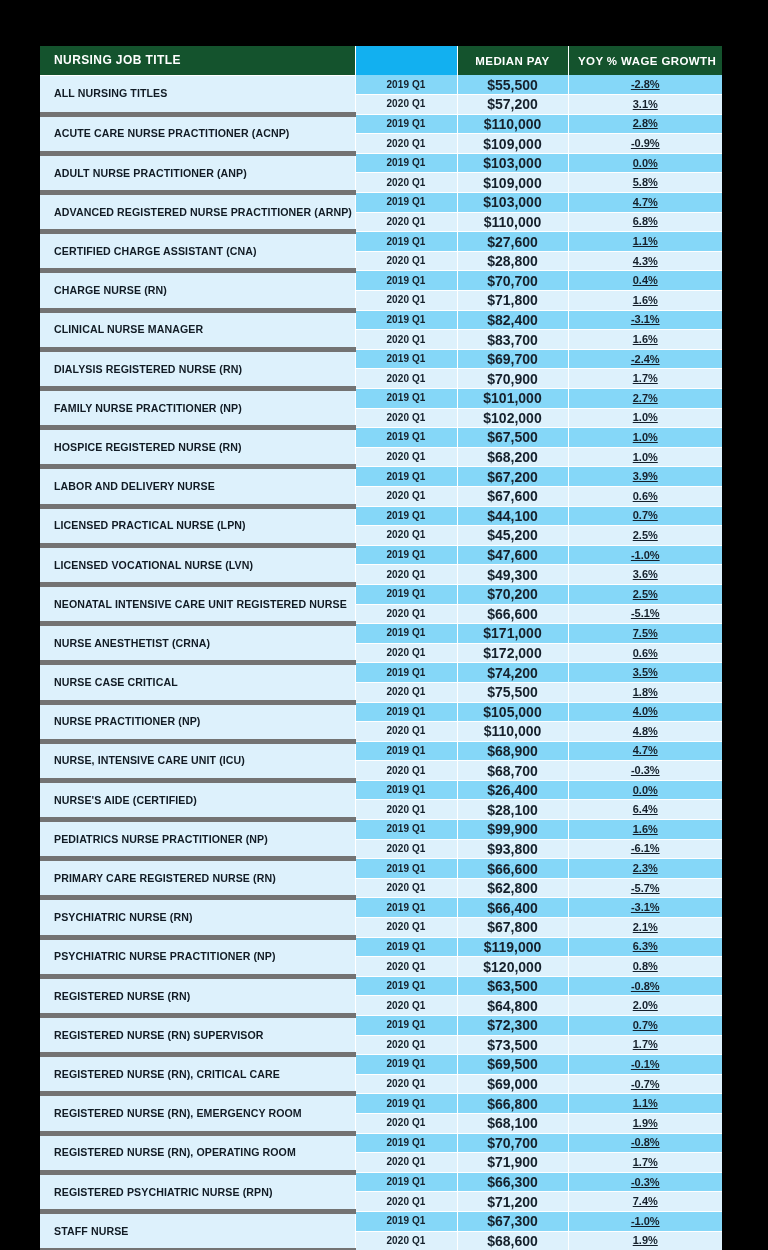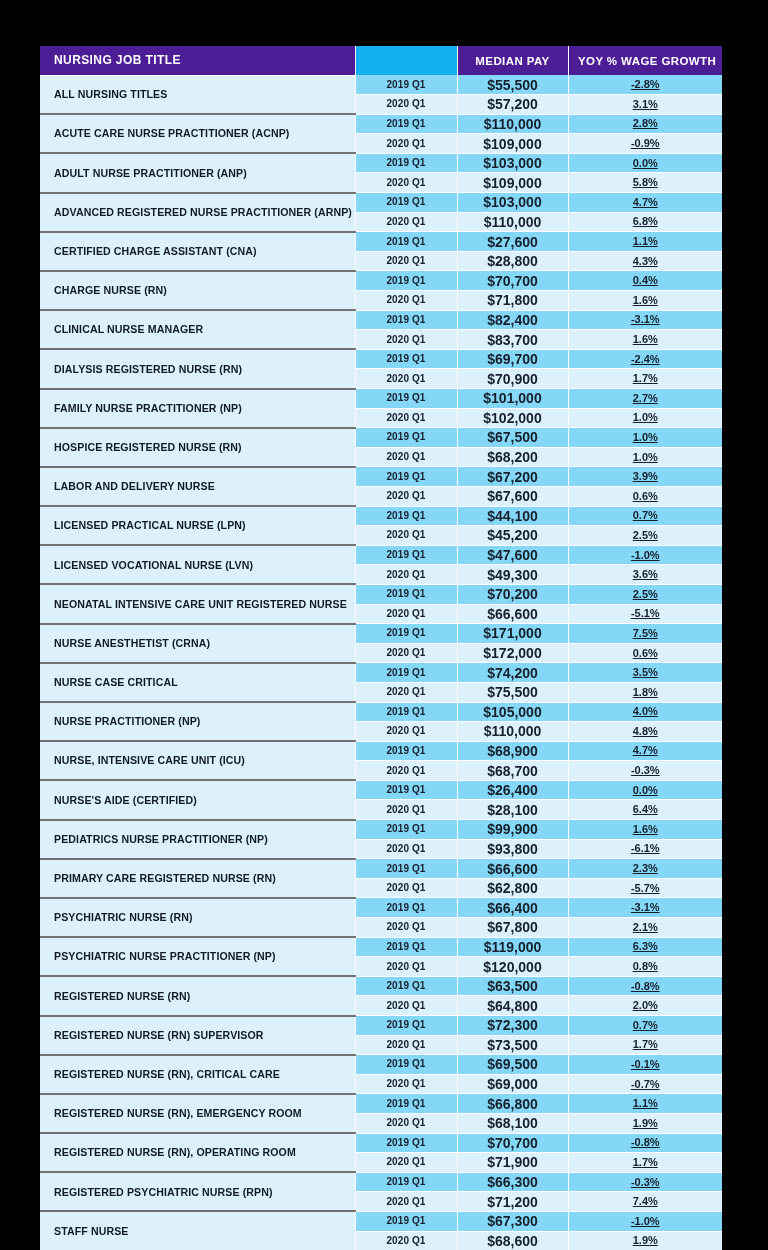--- a/index.html
+++ b/index.html
@@ -24,21 +24,21 @@
     table-layout:fixed;
   }
 
   col.c-title { width:315px; }
   col.c-period { width:102px; }
   col.c-pay    { width:111px; }
   col.c-yoy    { width:154px; }
 
   
   thead th {
-    background:#4c1d95;
+    background:#14532d;
     color:#ffffff;
     font-size:11.5px;
     font-weight:bold;
     letter-spacing:0.4px;
     height:29px;
     padding:0 10px;
     vertical-align:middle;
     text-align:center;
     white-space:nowrap;
   }
@@ -65,21 +65,21 @@
   }
 
   td.job-title {
     background:#ddf1fc;
     text-align:left;
     padding-left:14px;
     font-size:10.6px;
     font-weight:bold;
     letter-spacing:0.1px;
     color:#111b24;
-    border-bottom:2px solid #737373;
+    border-bottom:5px solid #737373;
     border-top:1px solid #ffffff;
   }
 
   tr.row-a td.data { background:#85d7f8; }
   tr.row-b td.data { background:#ddf1fc; }
 
   td.data { border-left:1px solid #ffffff; }
   tr.row-b td.data { border-bottom:1px solid #ffffff; }
   tr.row-a td.data { border-bottom:1px solid #ffffff; }
 

